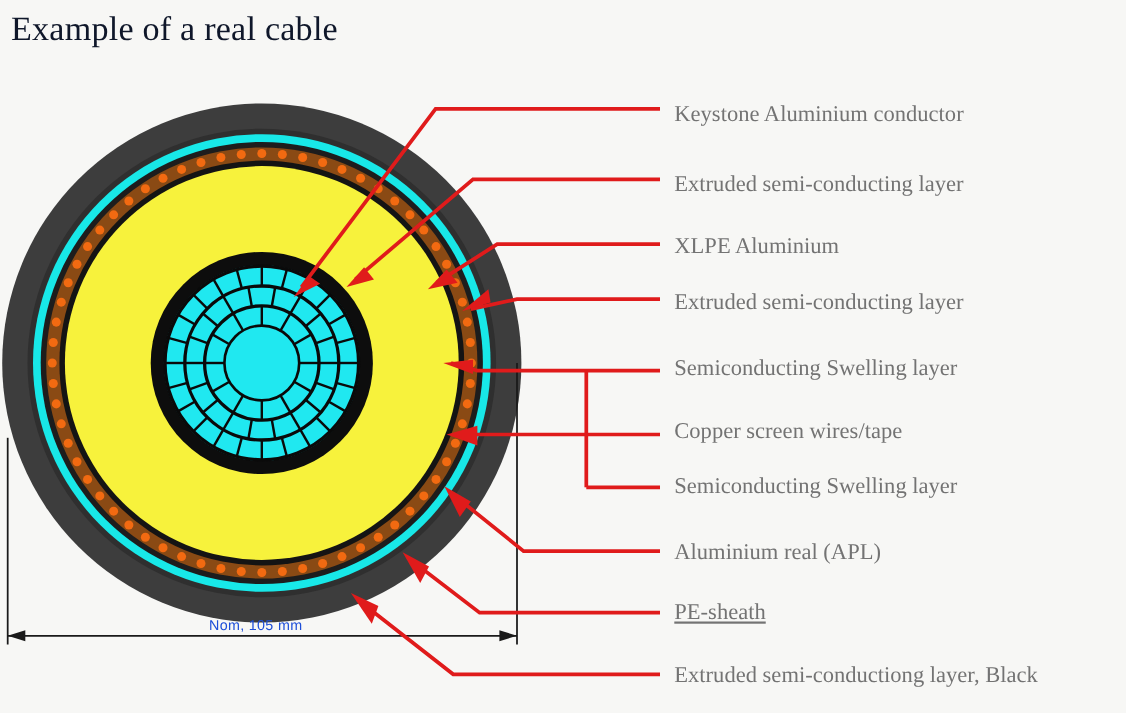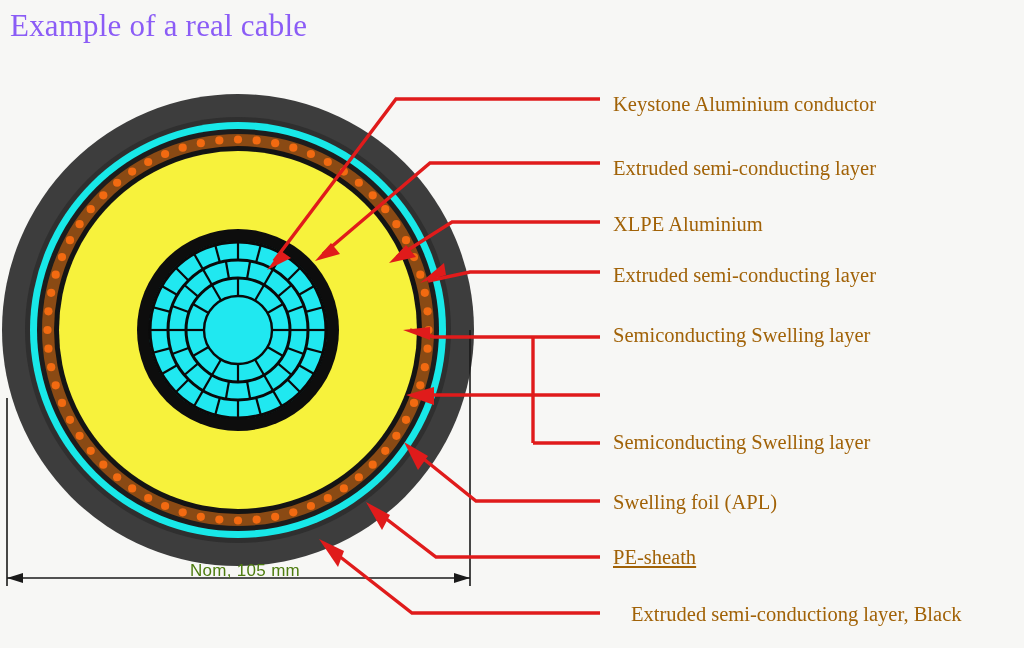--- a/index.html
+++ b/index.html
@@ -17,43 +17,43 @@
   #stage {
     position: relative;
     width: 1024px;
     height: 648px;
   }
   #title {
     position: absolute;
     left: 10px;
     top: 8px;
     font-size: 31px;
-    color: #8b5cf6;
+    color: #0f172a;
     font-family: "Liberation Serif", serif;
     letter-spacing: 0.2px;
     white-space: nowrap;
   }
   #diagram {
     position: absolute;
     left: 0;
     top: 0;
   }
   .label {
     position: absolute;
     font-family: "Liberation Serif", serif;
     font-size: 20.5px;
-    color: #a16207;
+    color: #737373;
     white-space: nowrap;
     line-height: 1;
   }
   .dimtext {
     position: absolute;
     font-family: "Liberation Sans", sans-serif;
-    font-size: 17px;
-    color: #4d7c0f;
+    font-size: 13px;
+    color: #1d4ed8;
     white-space: nowrap;
     letter-spacing: 0.3px;
   }
 </style>
 </head>
 <body>
 
 <div id="stage">
 
   <div id="title">Example of a real cable</div>
@@ -244,18 +244,19 @@
     </g>
   </svg>
 
   <div class="dimtext" id="dimcaption" style="left: 190px; top: 561px;">Nom, 105 mm</div>
 
   <div class="label" style="left: 613px; top: 94px;">Keystone Aluminium conductor</div>
   <div class="label" style="left: 613px; top: 158px;">Extruded semi-conducting layer</div>
   <div class="label" style="left: 613px; top: 214px;">XLPE Aluminium</div>
   <div class="label" style="left: 613px; top: 265px;">Extruded semi-conducting layer</div>
   <div class="label" style="left: 613px; top: 325px;">Semiconducting Swelling layer</div>
+  <div class="label" style="left: 613px; top: 382px;">Copper screen wires/tape</div>
   <div class="label" style="left: 613px; top: 432px;">Semiconducting Swelling layer</div>
-  <div class="label" style="left: 613px; top: 492px;">Swelling foil (APL)</div>
+  <div class="label" style="left: 613px; top: 492px;">Aluminium real (APL)</div>
   <div class="label" style="left: 613px; top: 547px; text-decoration: underline;">PE-sheath</div>
-  <div class="label" style="left: 631px; top: 604px; text-align: center;">Extruded semi-conductiong layer, Black</div>
+  <div class="label" style="left: 613px; top: 604px; text-align: center;">Extruded semi-conductiong layer, Black</div>
 
 </div>
 
 </body></html>

